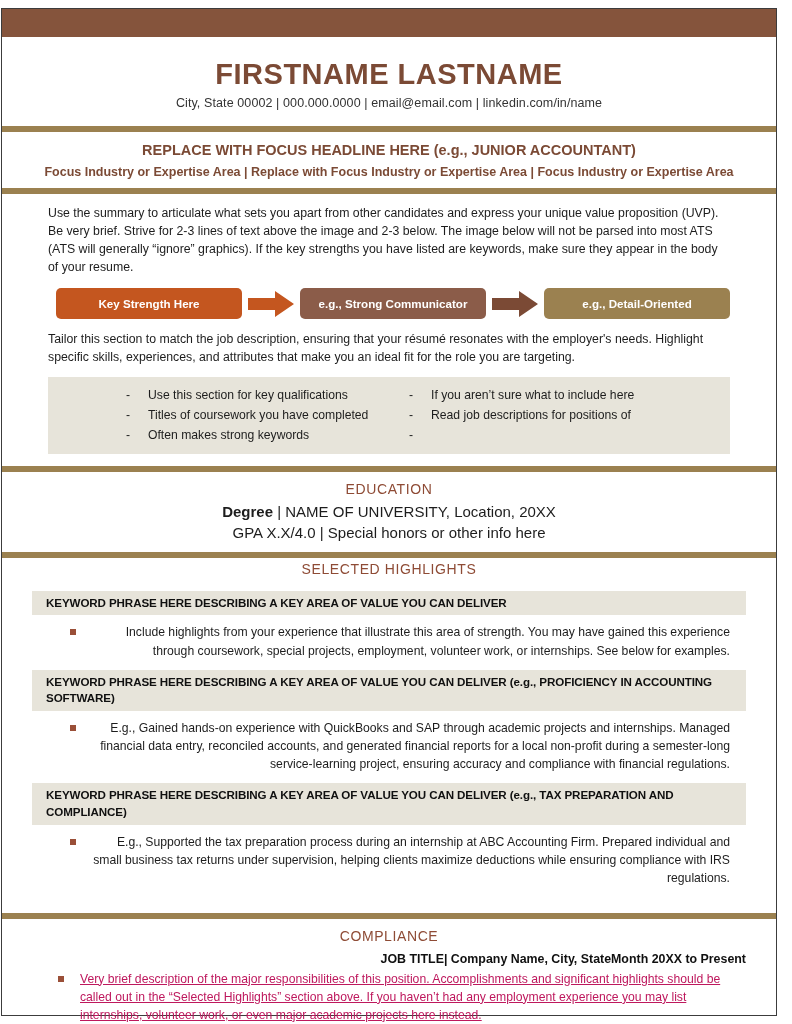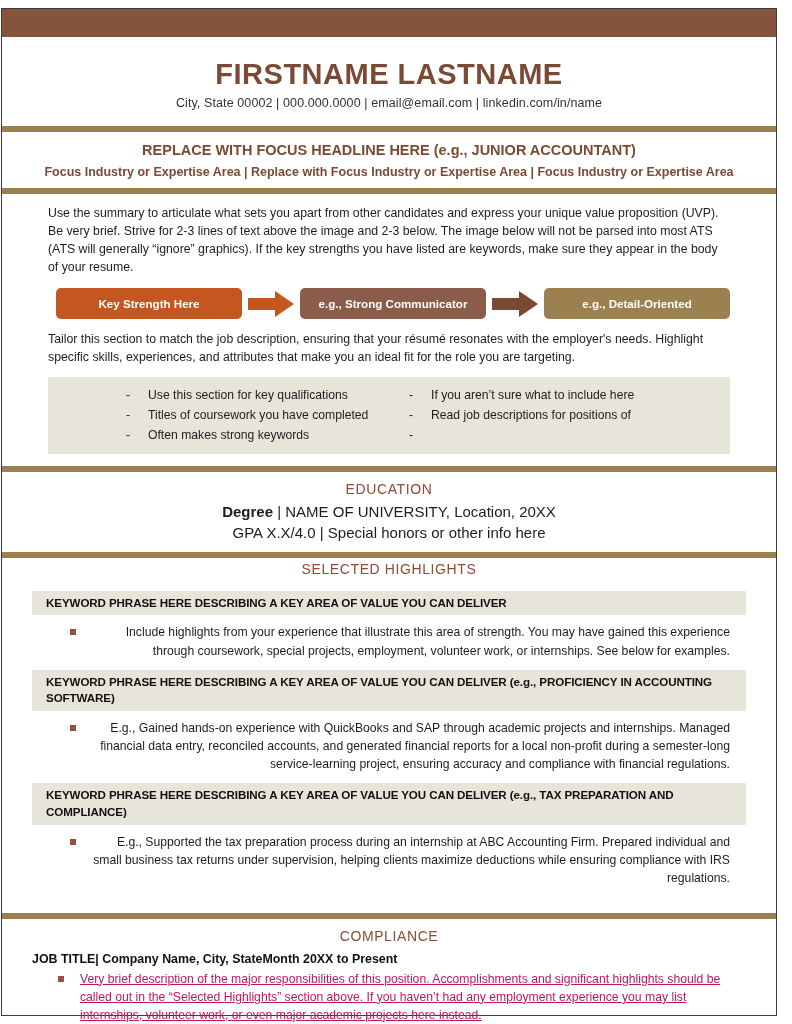--- a/index.html
+++ b/index.html
@@ -228,21 +228,21 @@
   }
   .exp-title {
     text-align: center;
     margin-bottom: 5px;
   }
   .job {
     margin: 0 30px 0 30px;
   }
   .job-head {
     display: flex;
-    justify-content: flex-start;
+    justify-content: flex-end;
     align-items: baseline;
     font-size: 12.4px;
     font-weight: bold;
     color: #101010;
     line-height: 1.35;
   }
   .job-bullet {
     display: flex;
     margin-top: 2px;
     padding-left: 26px;

